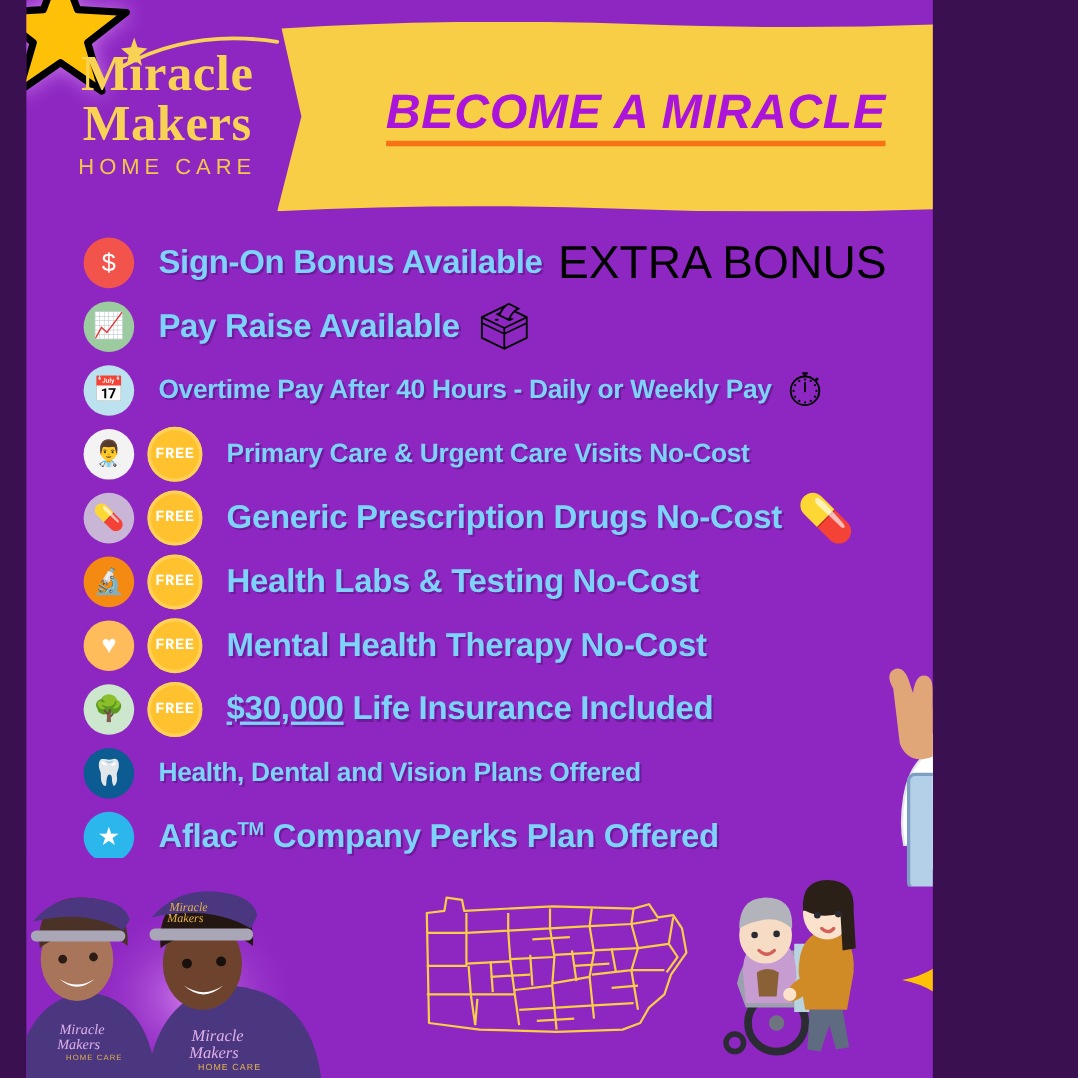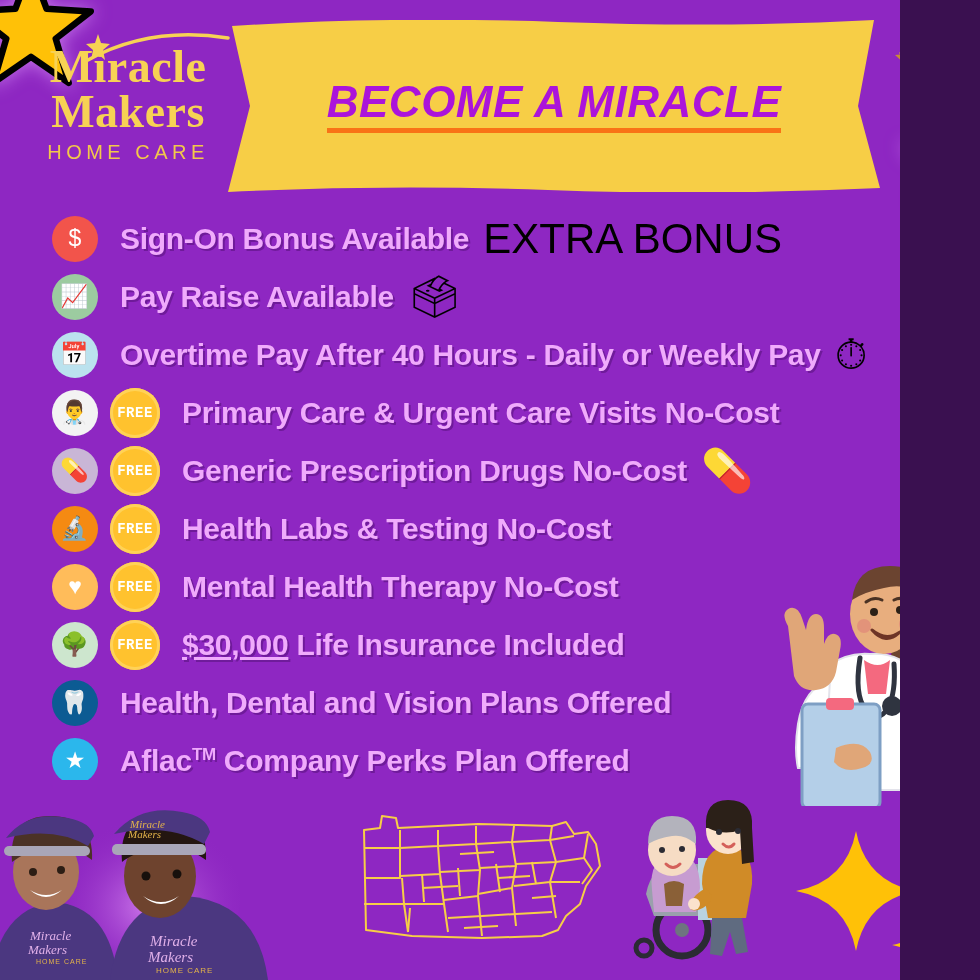--- a/index.html
+++ b/index.html
@@ -4,24 +4,25 @@
 <style>
   html, body {
     margin: 0; padding: 0;
     background: #3a1050;
   }
   body {
     font-family: "Liberation Sans", sans-serif;
   }
   #poster {
     position: relative;
-    width: 900px;
+    width: 824px;
     height: 980px;
     overflow: hidden;
     background: #8E27C2;
+    margin-left: 24px;
   }
   
   .star5 {
     position: absolute;
     display: block;
   }
   .glow-star {
     filter: drop-shadow(0 0 9px rgba(200,120,235,.95));
   }
   
@@ -125,29 +126,29 @@
     align-items: center;
     justify-content: center;
     color: #fff;
     font-family: Liberation Mono, monospace;
     font-weight: bold;
     font-size: 14px;
     letter-spacing: 0.5px;
   }
   .btext {
     margin-left: 22px;
-    color: #f0abfc;
+    color: #7dd3fc;
     font-family: "Liberation Sans", sans-serif;
     font-weight: bold;
     font-size: 30px;
     letter-spacing: -0.3px;
     white-space: nowrap;
     text-shadow: 2px 2px 0 rgba(70,10,100,.42);
   }
-  .btext.sm { font-size: 30px; }
+  .btext.sm { font-size: 24px; }
   .btext u { text-decoration: underline; text-decoration-thickness: 3px; }
   .btext sup { font-size: 17px; vertical-align: super; }
   .tail-emoji {
     margin-left: 14px;
     font-size: 42px;
     line-height: 1;
   }
   
   .art { position: absolute; }
   

